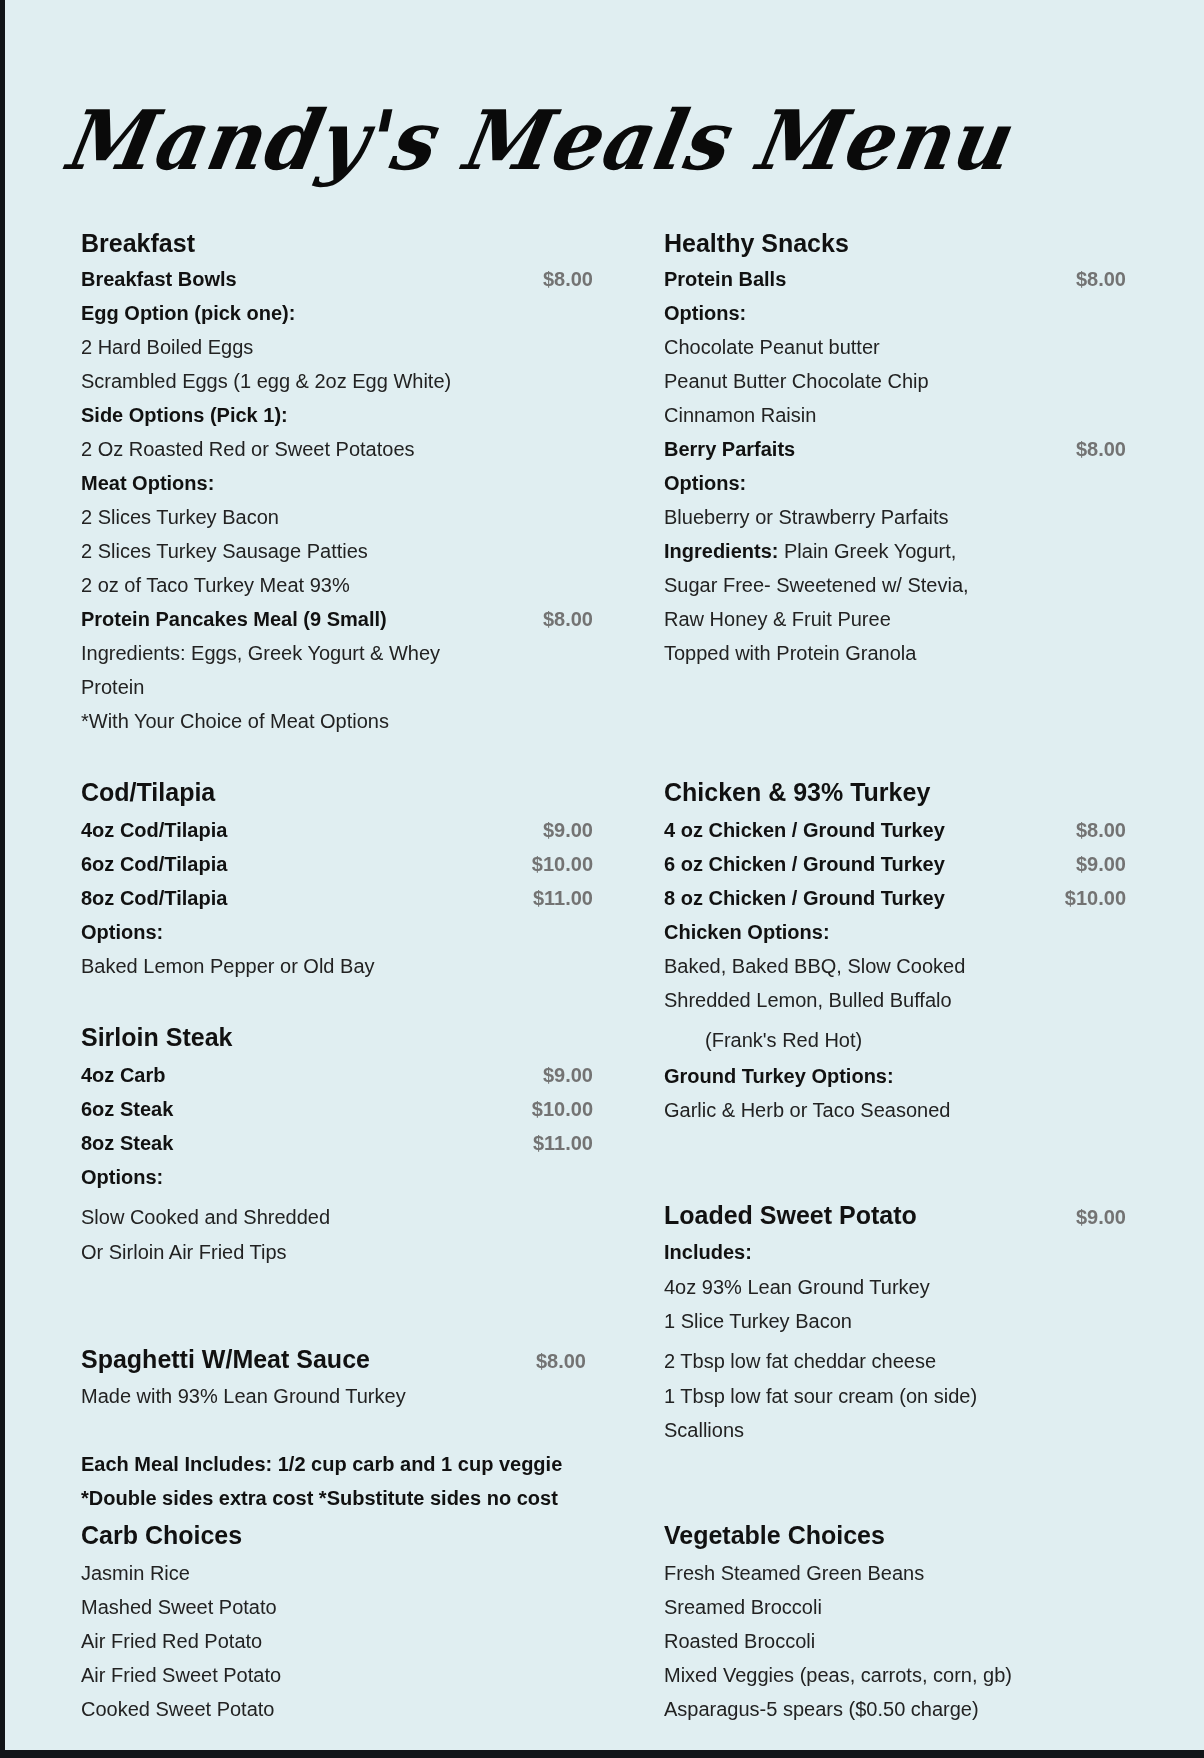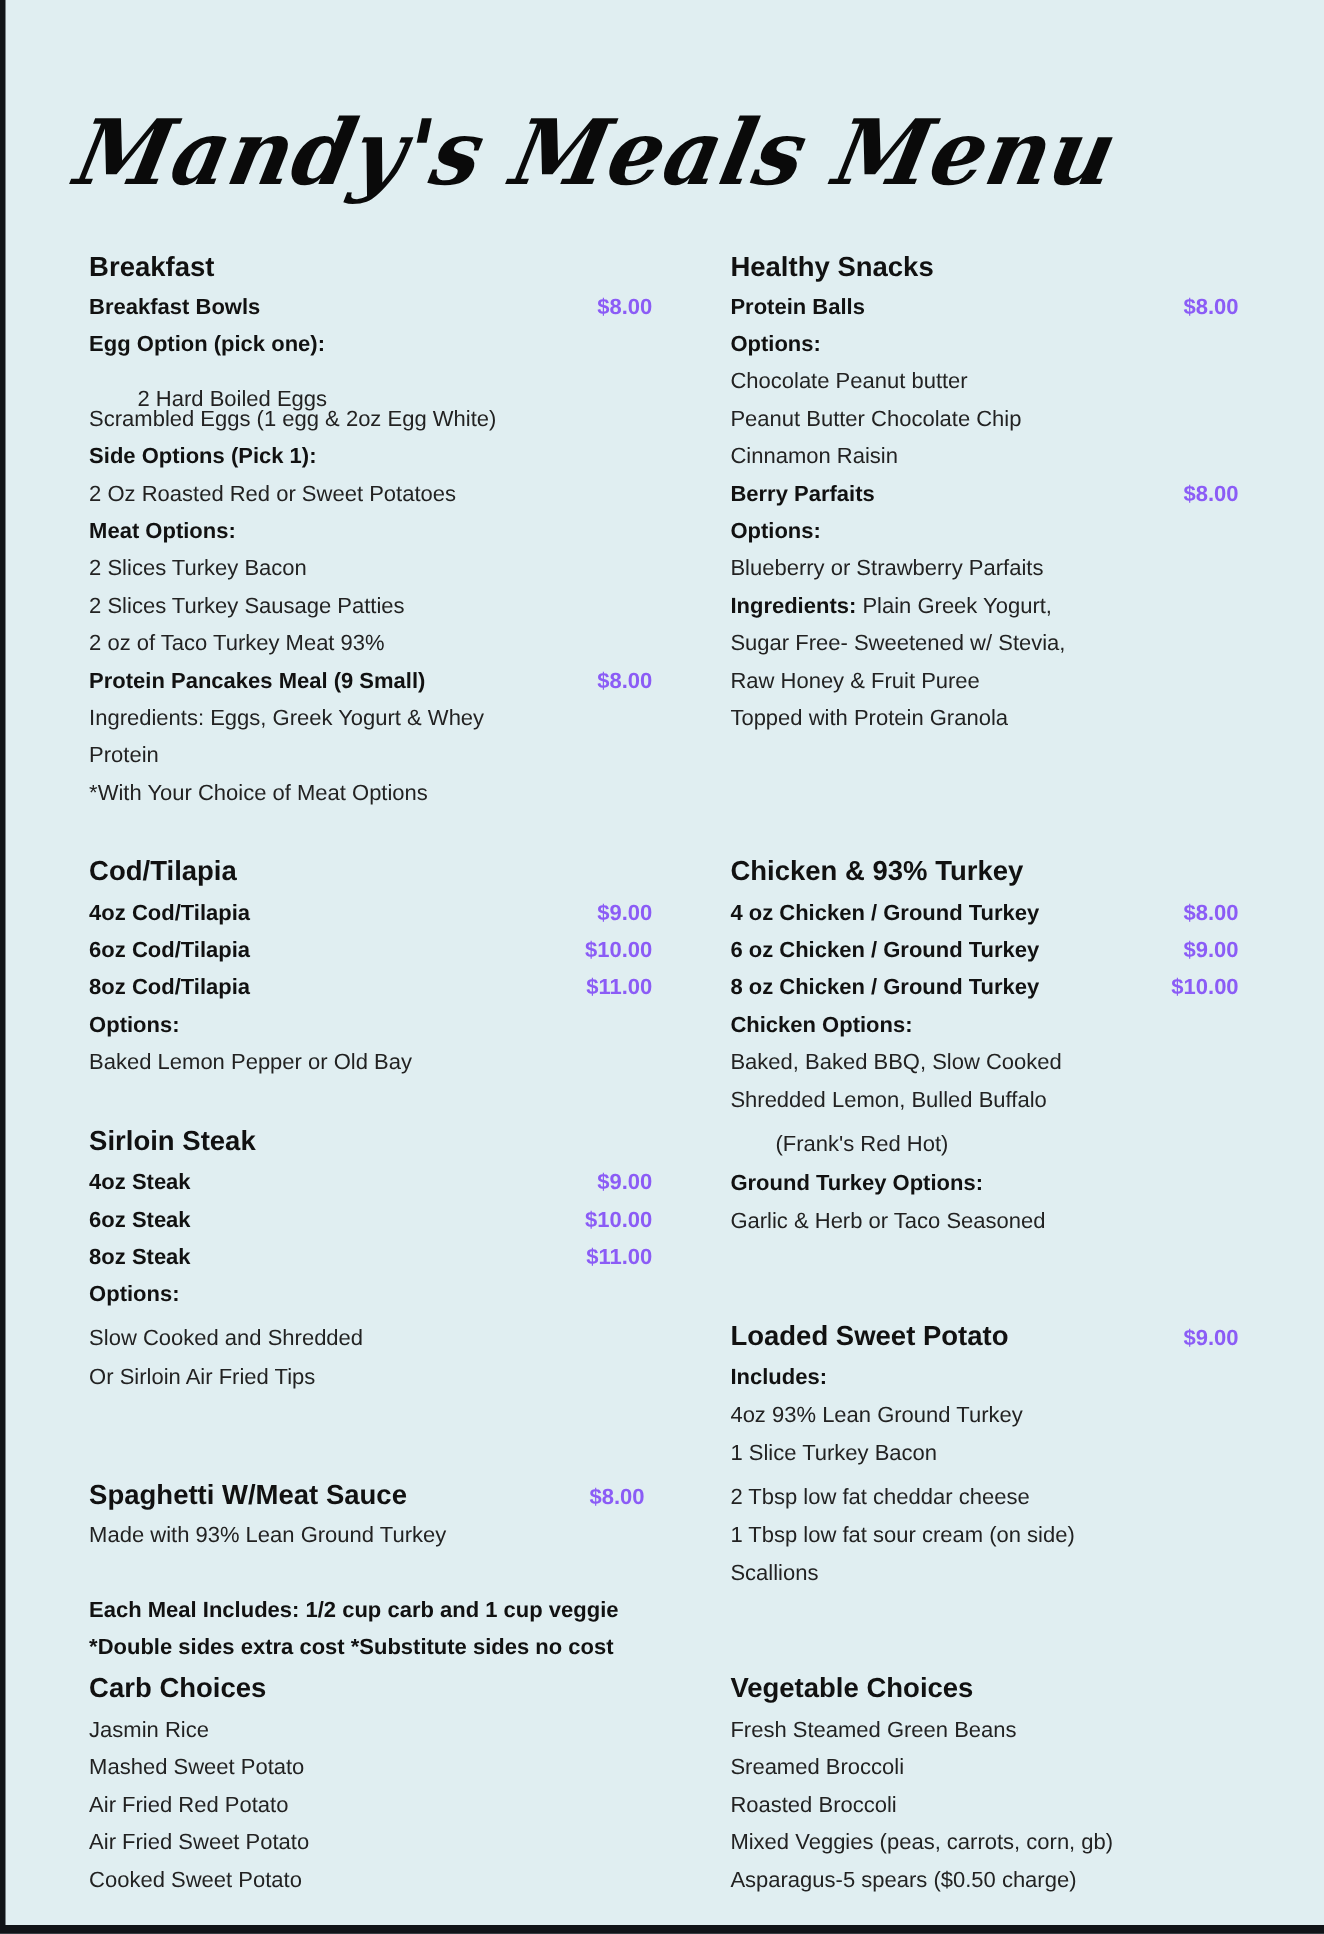--- a/index.html
+++ b/index.html
@@ -26,38 +26,38 @@
   }
   .col { position: absolute; }
   .line {
     position: absolute; left: 0; height: 30px; line-height: 30px;
     font-size: 20px; white-space: nowrap; color: #222;
   }
   .h2 { font-size: 25px; font-weight: bold; color: #111; }
   .b { font-weight: bold; color: #111; }
   .price {
     position: absolute; right: 0; height: 30px; line-height: 30px;
-    font-size: 20px; font-weight: bold; color: #8b5cf6; text-align: right;
+    font-size: 20px; font-weight: bold; color: #737373; text-align: right;
   }
   .lcol { left: 76px; width: 512px; }
   .rcol { left: 659px; width: 462px; }
 </style>
 </head>
 <body>
 
 <div class="page">
 
   <div class="title">Mandy's Meals Menu</div>
 
   <div class="col lcol" style="top:0;">
     <div class="line h2" style="top:228px;">Breakfast</div>
     <div class="line b" style="top:264px;">Breakfast Bowls</div>
     <div class="price" style="top:264px;">$8.00</div>
     <div class="line b" style="top:298px;">Egg Option (pick one):</div>
-    <div class="line" style="top:348px;margin-left:44px;">2 Hard Boiled Eggs</div>
+    <div class="line" style="top:332px;">2 Hard Boiled Eggs</div>
     <div class="line" style="top:366px;">Scrambled Eggs (1 egg &amp; 2oz Egg White)</div>
     <div class="line b" style="top:400px;">Side Options (Pick 1):</div>
     <div class="line" style="top:434px;">2 Oz Roasted Red or Sweet Potatoes</div>
     <div class="line b" style="top:468px;">Meat Options:</div>
     <div class="line" style="top:502px;">2 Slices Turkey Bacon</div>
     <div class="line" style="top:536px;">2 Slices Turkey Sausage Patties</div>
     <div class="line" style="top:570px;">2 oz of Taco Turkey Meat 93%</div>
     <div class="line b" style="top:604px;">Protein Pancakes Meal (9 Small)</div>
     <div class="price" style="top:604px;">$8.00</div>
     <div class="line" style="top:638px;">Ingredients: Eggs, Greek Yogurt &amp; Whey</div>
@@ -106,21 +106,21 @@
     <div class="line b" style="top:917px;">Chicken Options:</div>
     <div class="line" style="top:951px;">Baked, Baked BBQ, Slow Cooked</div>
     <div class="line" style="top:985px;">Shredded Lemon, Bulled Buffalo</div>
     <div class="line" style="top:1025px;margin-left:41px;">(Frank's Red Hot)</div>
     <div class="line b" style="top:1061px;">Ground Turkey Options:</div>
     <div class="line" style="top:1095px;">Garlic &amp; Herb or Taco Seasoned</div>
   </div>
 
   <div class="col lcol" style="top:0;">
     <div class="line h2" style="top:1022px;">Sirloin Steak</div>
-    <div class="line b" style="top:1060px;">4oz Steak</div>
+    <div class="line b" style="top:1060px;">4oz Carb</div>
     <div class="price" style="top:1060px;">$9.00</div>
     <div class="line b" style="top:1094px;">6oz Steak</div>
     <div class="price" style="top:1094px;">$10.00</div>
     <div class="line b" style="top:1128px;">8oz Steak</div>
     <div class="price" style="top:1128px;">$11.00</div>
     <div class="line b" style="top:1162px;">Options:</div>
     <div class="line" style="top:1202px;">Slow Cooked and Shredded</div>
     <div class="line" style="top:1237px;">Or Sirloin Air Fried Tips</div>
   </div>
 

